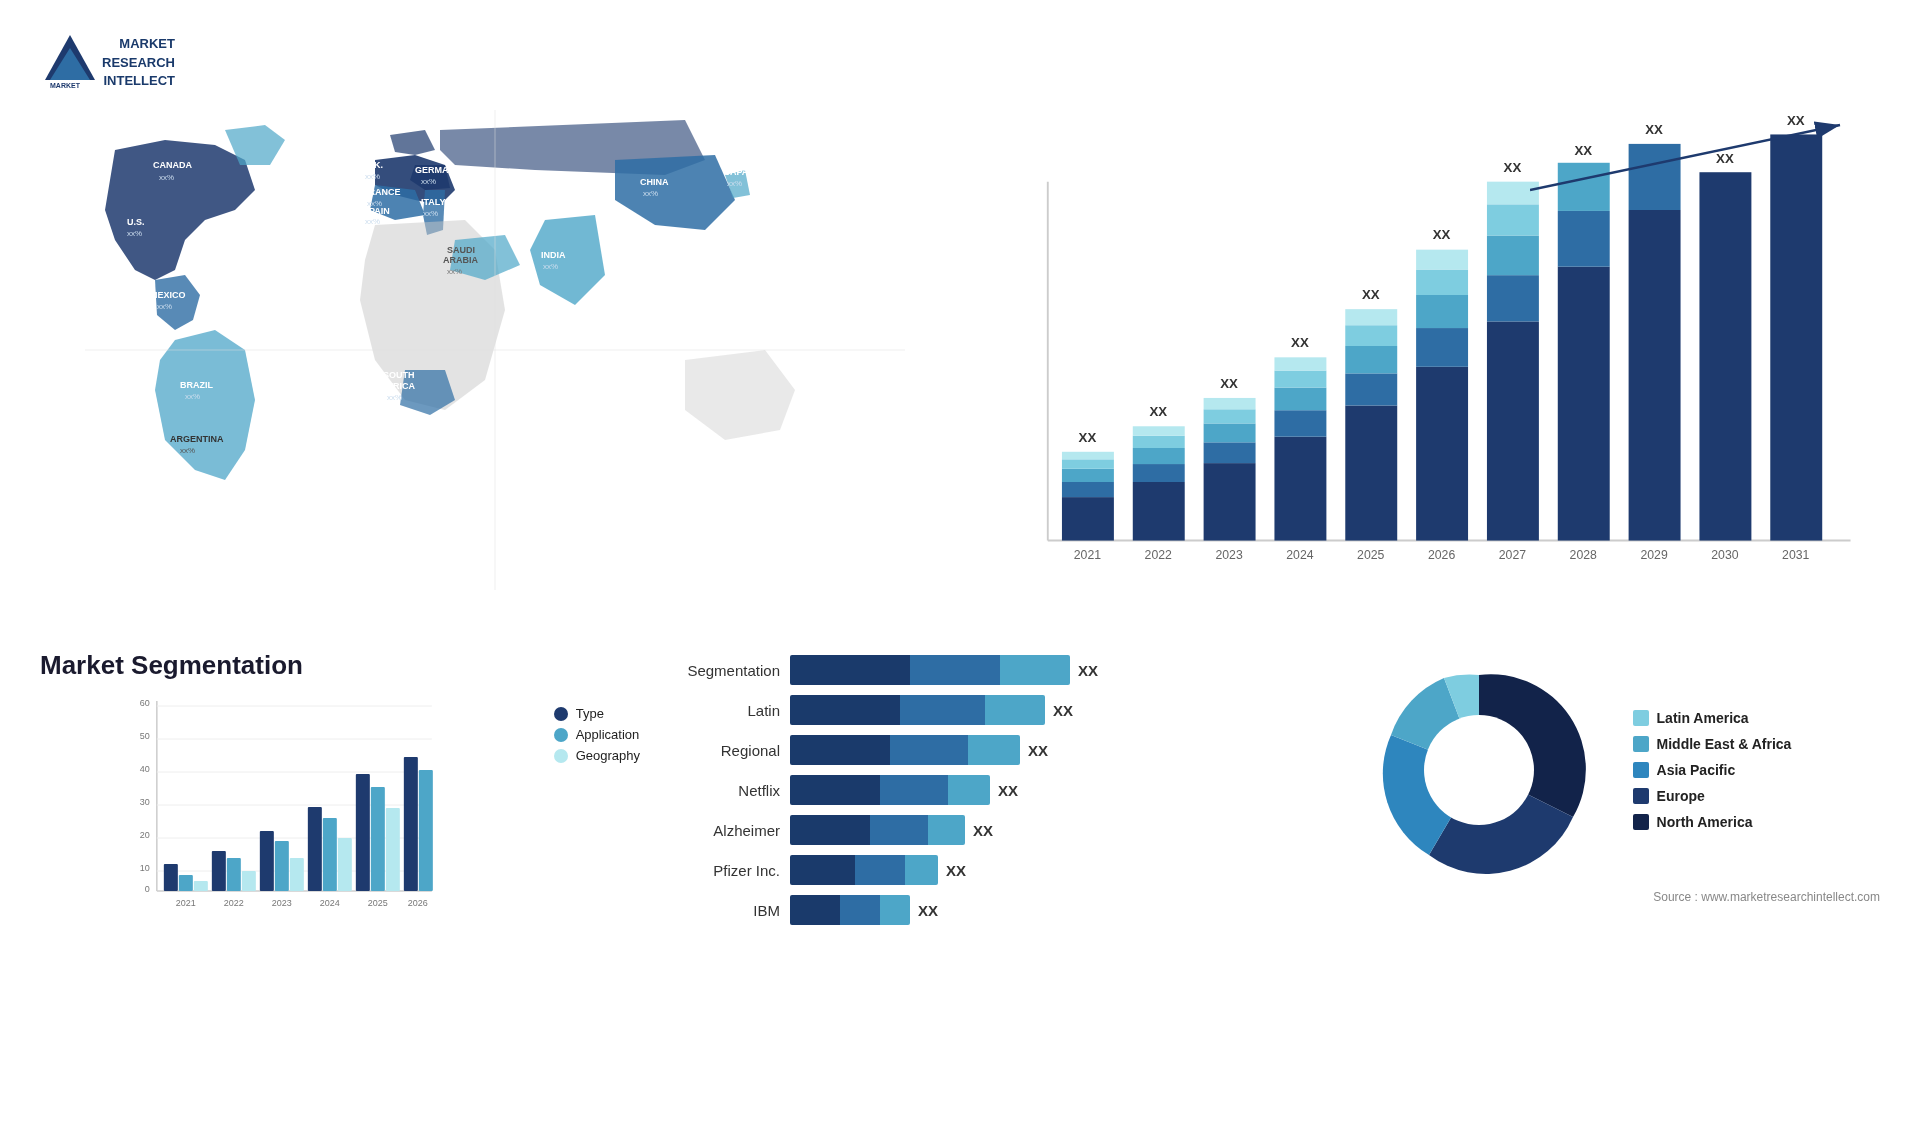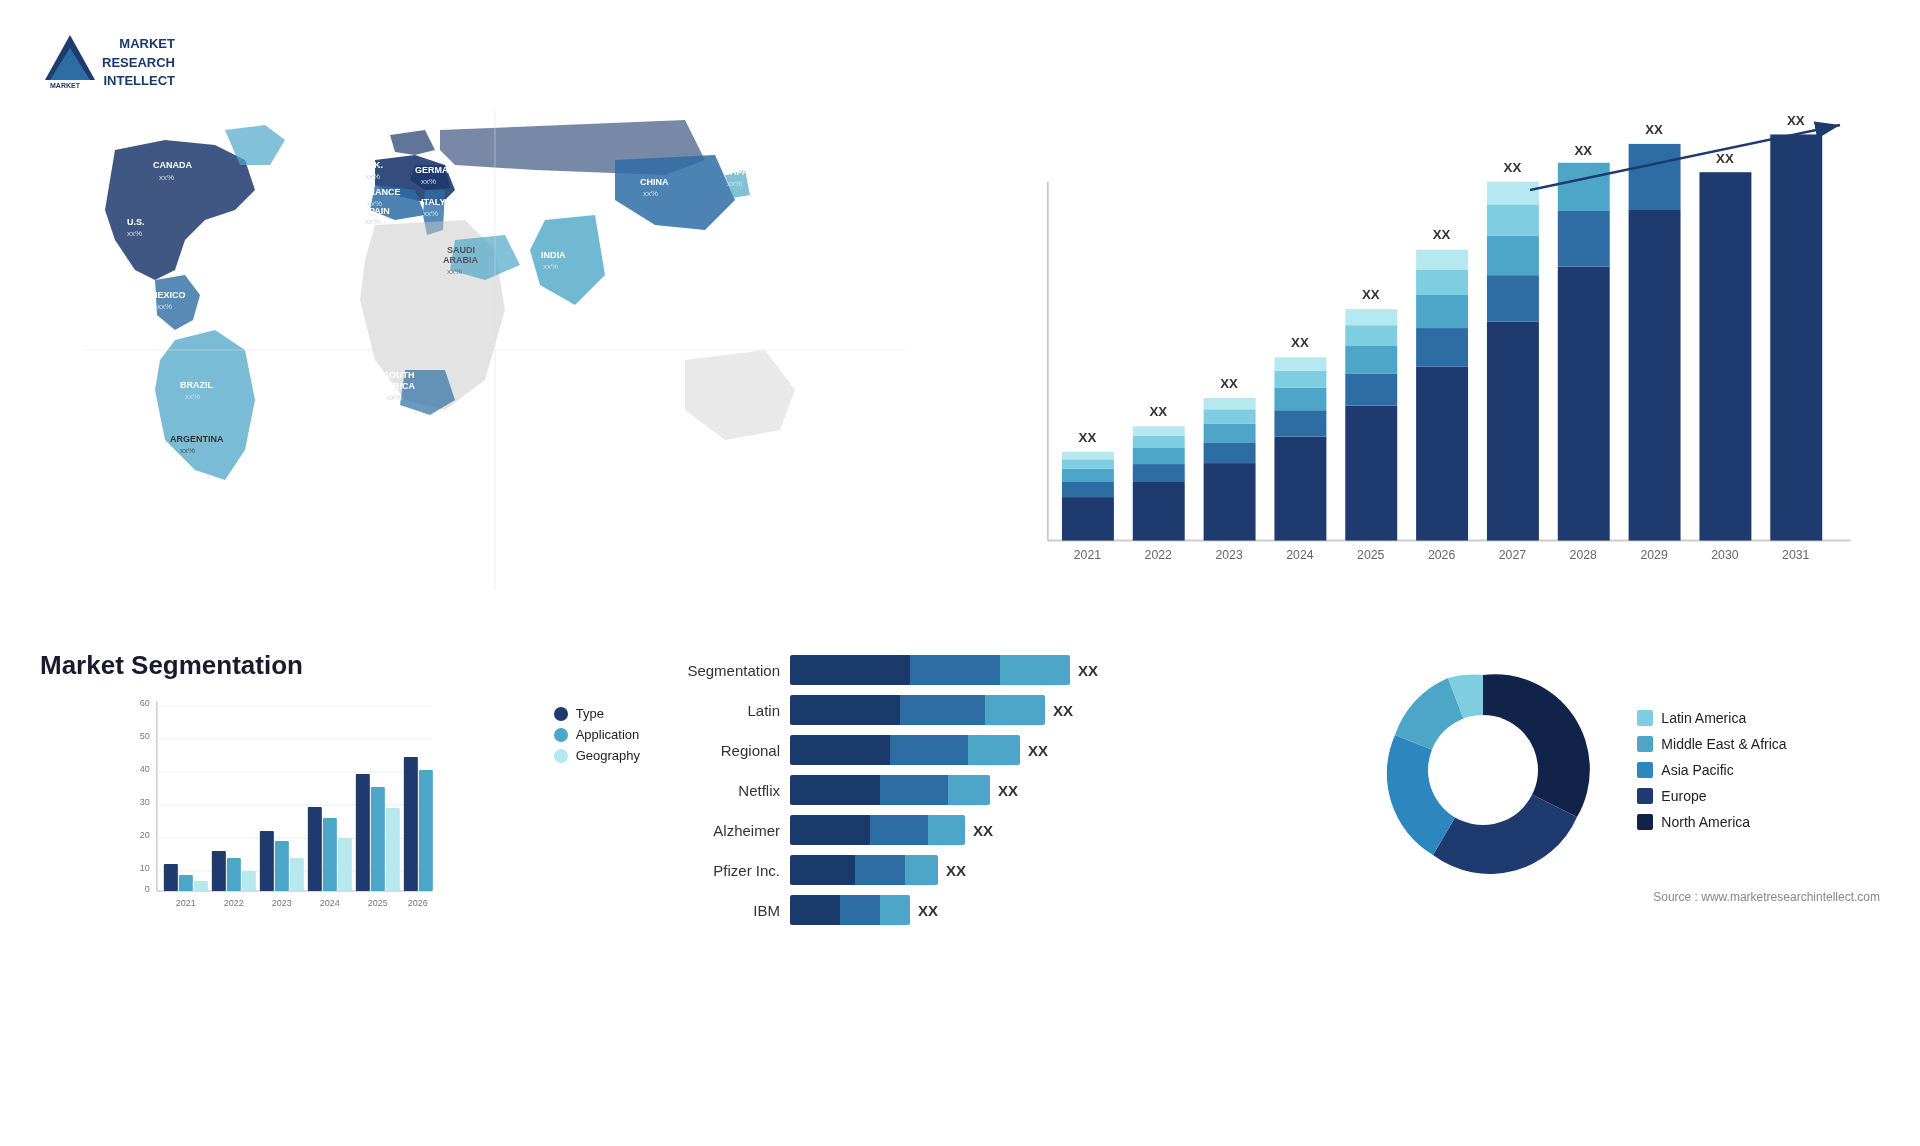--- a/index.html
+++ b/index.html
@@ -163,20 +163,21 @@
       display: flex;
       flex-direction: column;
       align-items: center;
     }
     .donut-container {
       display: flex;
       align-items: center;
       gap: 44px;
       margin-top: 10px;
       justify-content: center;
+      font-weight: bold;
     }
     .regional-legend {
       display: flex;
       flex-direction: column;
       gap: 10px;
     }
     .regional-legend-item {
       display: flex;
       align-items: center;
       gap: 8px;

